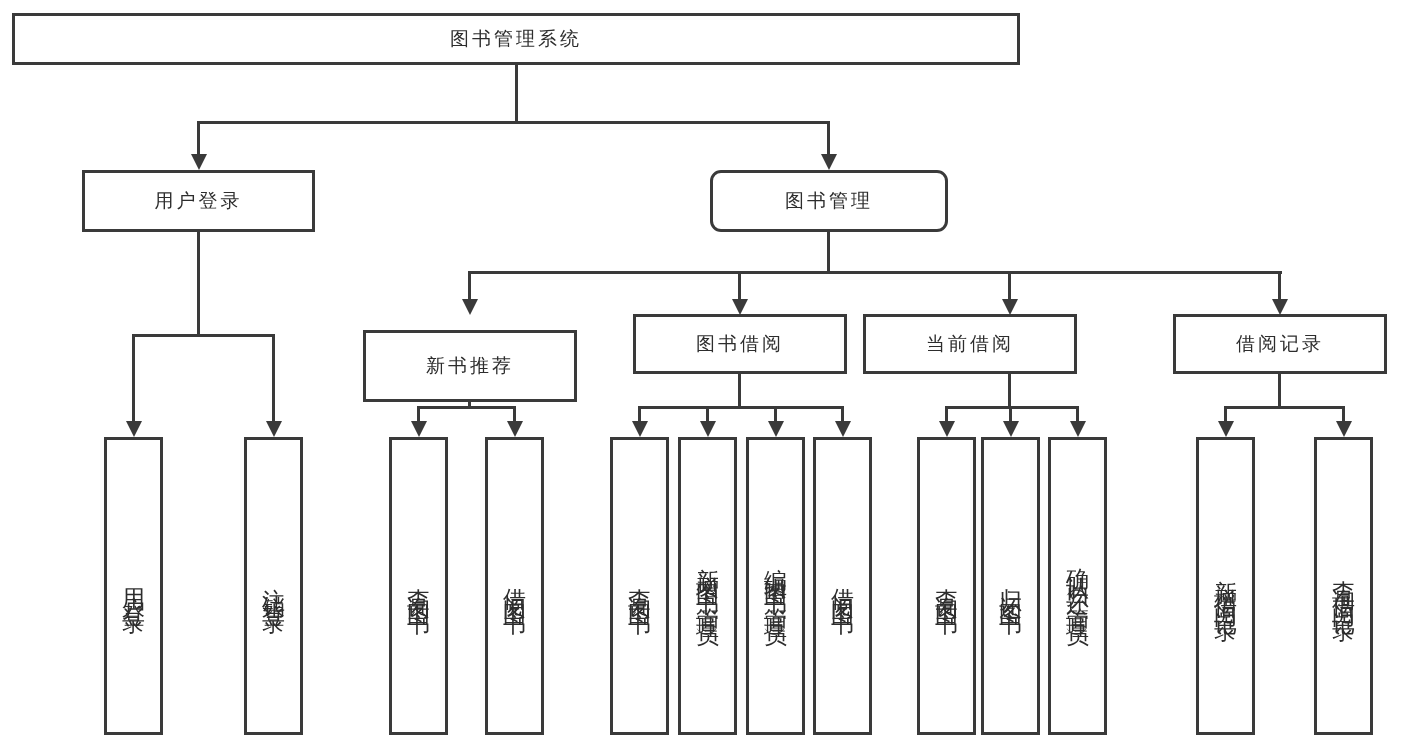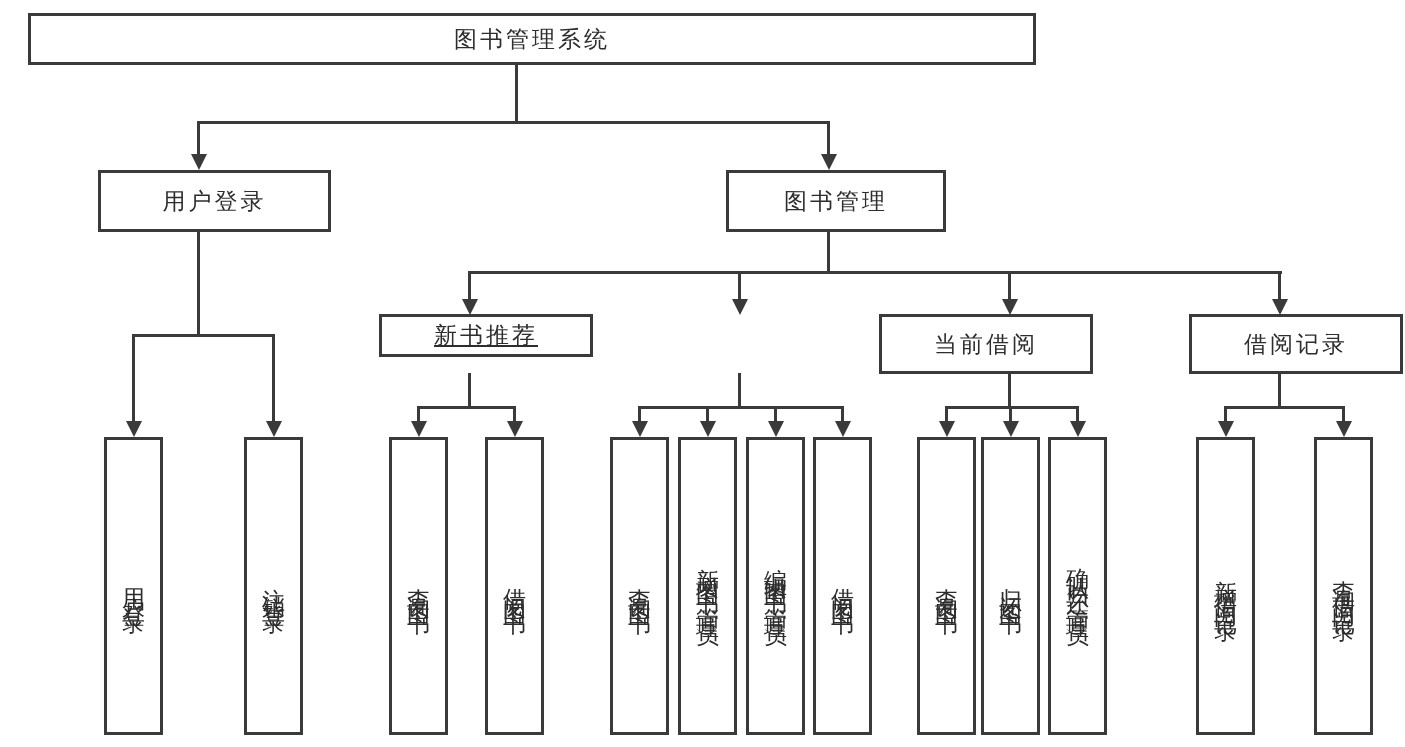--- a/index.html
+++ b/index.html
@@ -13,21 +13,21 @@
   
   .b{
     position:absolute;
     box-sizing:border-box;
     background:#ffffff;
     border:3px solid #3a3a3a;
     display:flex;align-items:center;justify-content:center;
     color:#2d2d2d;
     z-index:2;
   }
-  .hbox{font-size:23px;letter-spacing:3px;white-space:nowrap;margin-left:16px;}
+  .hbox{font-size:19px;letter-spacing:3px;white-space:nowrap;}
   .leaf{z-index:2;}
   .leaf span{
     writing-mode:vertical-rl;
     text-orientation:mixed;
     font-size:23px;
     letter-spacing:8px;
     line-height:1;
     color:#2d2d2d;
   }
   
@@ -64,38 +64,41 @@
   </div>
 
   <div class="v" style="left:515px;top:64px;height:60px;"></div>
   <div class="h" style="left:197px;top:121px;width:633px;"></div>
   <div class="a" style="left:197px;top:121px;height:33px;"></div>
   <div class="a" style="left:827px;top:121px;height:33px;"></div>
 
   <div class="b hbox" style="left:82px;top:170px;width:233px;height:62px;">
     <span>用户登录</span>
   </div>
-  <div class="b hbox" style="left:710px;top:170px;width:220px;height:62px;">
+  <div class="b hbox" style="left:710px;top:170px;width:238px;height:62px;border-radius:11px;">
     <span>图书管理</span>
   </div>
 
   <div class="v" style="left:197px;top:231px;height:104px;"></div>
   <div class="h" style="left:132px;top:334px;width:143px;"></div>
   <div class="a" style="left:132px;top:334px;height:87px;"></div>
   <div class="a" style="left:272px;top:334px;height:87px;"></div>
 
   <div class="v" style="left:827px;top:231px;height:43px;"></div>
   <div class="h" style="left:468px;top:271px;width:814px;"></div>
   <div class="a" style="left:468px;top:271px;height:28px;"></div>
   <div class="a" style="left:738px;top:271px;height:28px;"></div>
   <div class="a" style="left:1008px;top:271px;height:28px;"></div>
   <div class="a" style="left:1278px;top:271px;height:28px;"></div>
 
-  <div class="b hbox" style="left:363px;top:314px;width:214px;height:43px;text-decoration:underline;">
+  <div class="b hbox" style="left:363px;top:330px;width:214px;height:72px;">
     <span>新书推荐</span>
+  </div>
+  <div class="b hbox" style="left:633px;top:314px;width:214px;height:60px;">
+    <span>图书借阅</span>
   </div>
   <div class="b hbox" style="left:863px;top:314px;width:214px;height:60px;">
     <span>当前借阅</span>
   </div>
   <div class="b hbox" style="left:1173px;top:314px;width:214px;height:60px;">
     <span>借阅记录</span>
   </div>
 
   <div class="v" style="left:468px;top:373px;height:36px;"></div>
   <div class="h" style="left:417px;top:406px;width:99px;"></div>

